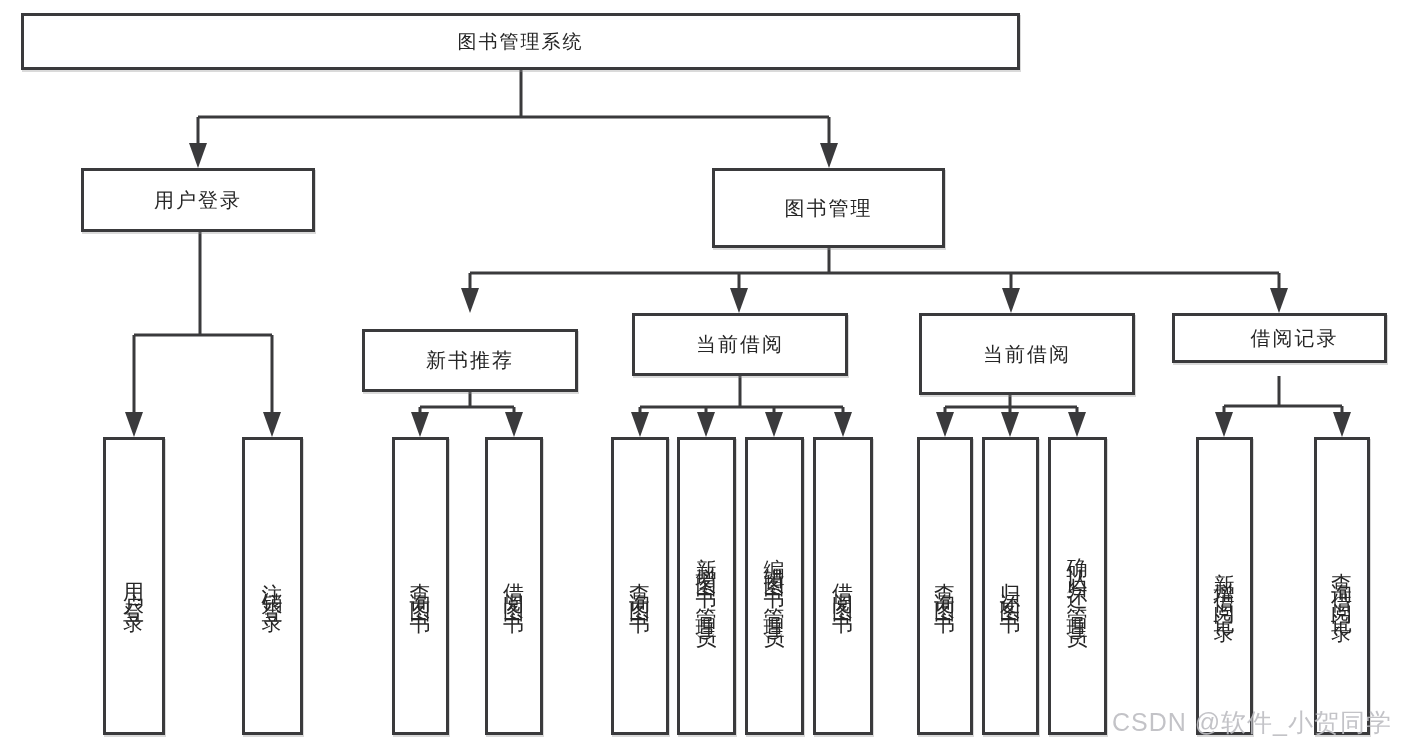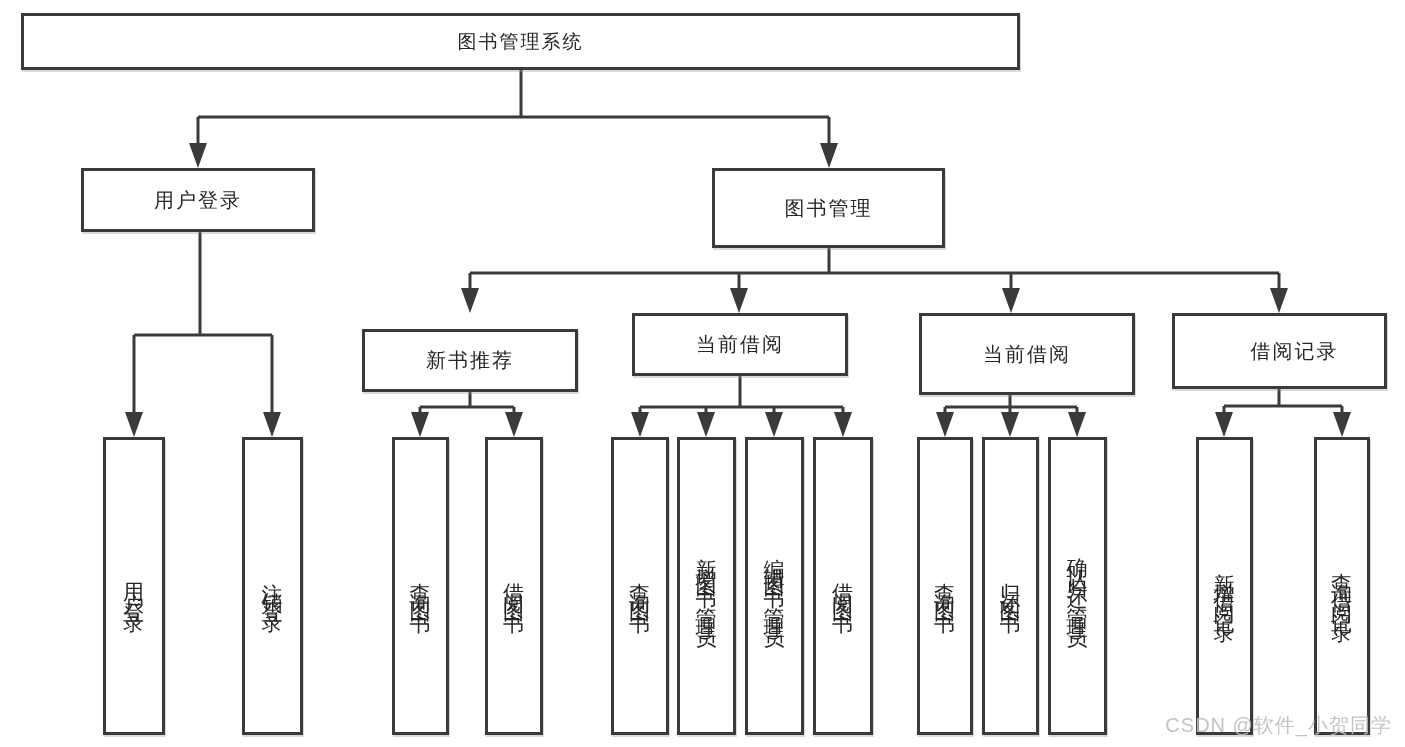--- a/index.html
+++ b/index.html
@@ -24,21 +24,21 @@
     box-shadow:1px 2px 0 rgba(150,150,150,.35);
   }
   .hbox{font-size:20px;letter-spacing:2px;white-space:nowrap;}
   .rootbox{font-size:19px;}
   .vbox{top:437px;height:298px;}
   .vtext{
     writing-mode:vertical-rl;text-orientation:mixed;
     font-size:21px;line-height:1;letter-spacing:10px;white-space:nowrap;
   }
   #watermark{
-    position:absolute;right:13px;bottom:8px;font-size:20px;letter-spacing:1px;
+    position:absolute;right:13px;bottom:8px;font-size:25px;letter-spacing:1px;
     color:var(--watermark);opacity:.9;white-space:nowrap;z-index:5;
   }
 </style>
 </head>
 <body>
 
 <div id="canvas">
 
   <svg id="wires" viewBox="0 0 1405 747" xmlns="http://www.w3.org/2000/svg">
 
@@ -89,21 +89,21 @@
 
   <div class="node hbox" style="left:362px;top:313px;width:216px;height:63px;margin-top:16px;">
     <span>新书推荐</span>
   </div>
   <div class="node hbox" style="left:632px;top:313px;width:216px;height:63px;">
     <span>当前借阅</span>
   </div>
   <div class="node hbox" style="left:919px;top:313px;width:216px;height:82px;">
     <span>当前借阅</span>
   </div>
-  <div class="node hbox" style="left:1172px;top:313px;width:215px;height:76px;padding-left:30px;">
+  <div class="node hbox" style="left:1172px;top:313px;width:215px;height:50px;padding-left:30px;">
     <span>借阅记录</span>
   </div>
 
   <div class="node vbox" style="left:103px;width:62px;">
     <span class="vtext">用户登录</span>
   </div>
   <div class="node vbox" style="left:242px;width:61px;">
     <span class="vtext">注销登录</span>
   </div>
 

